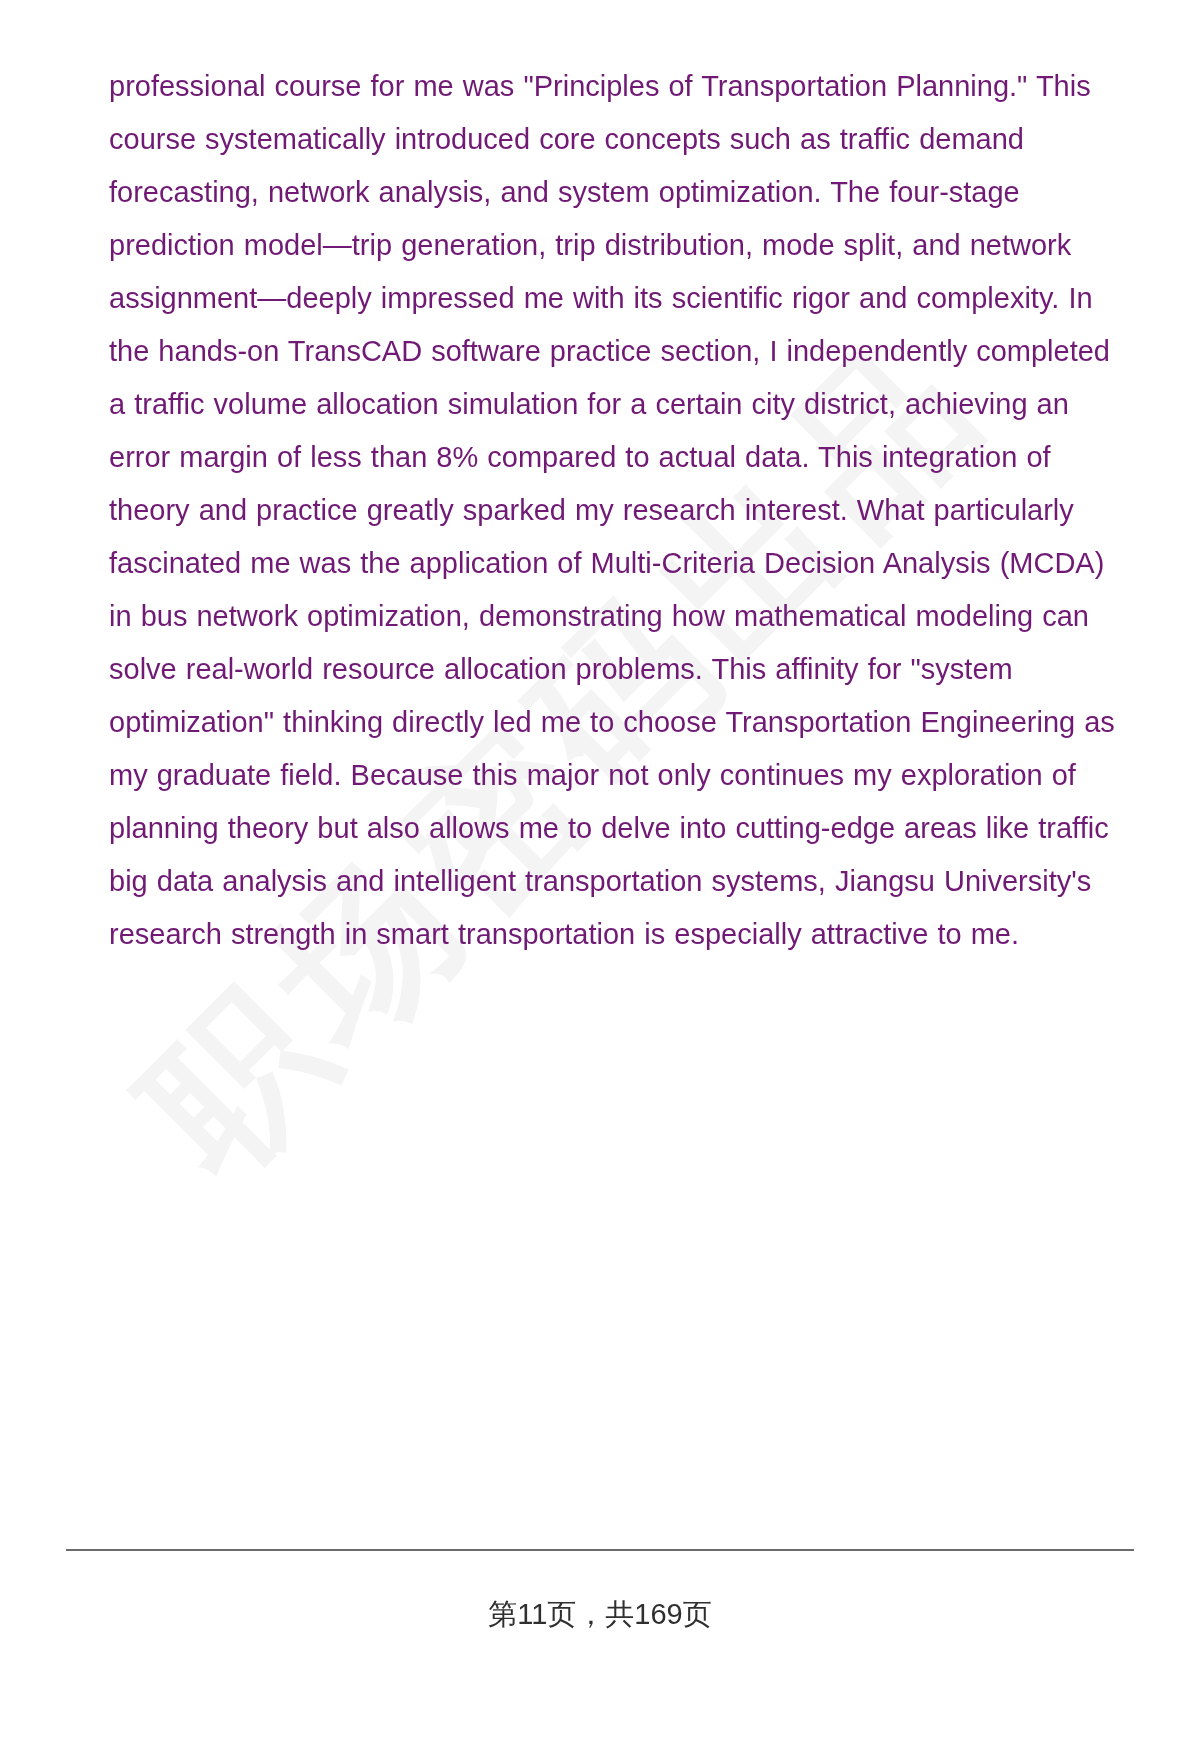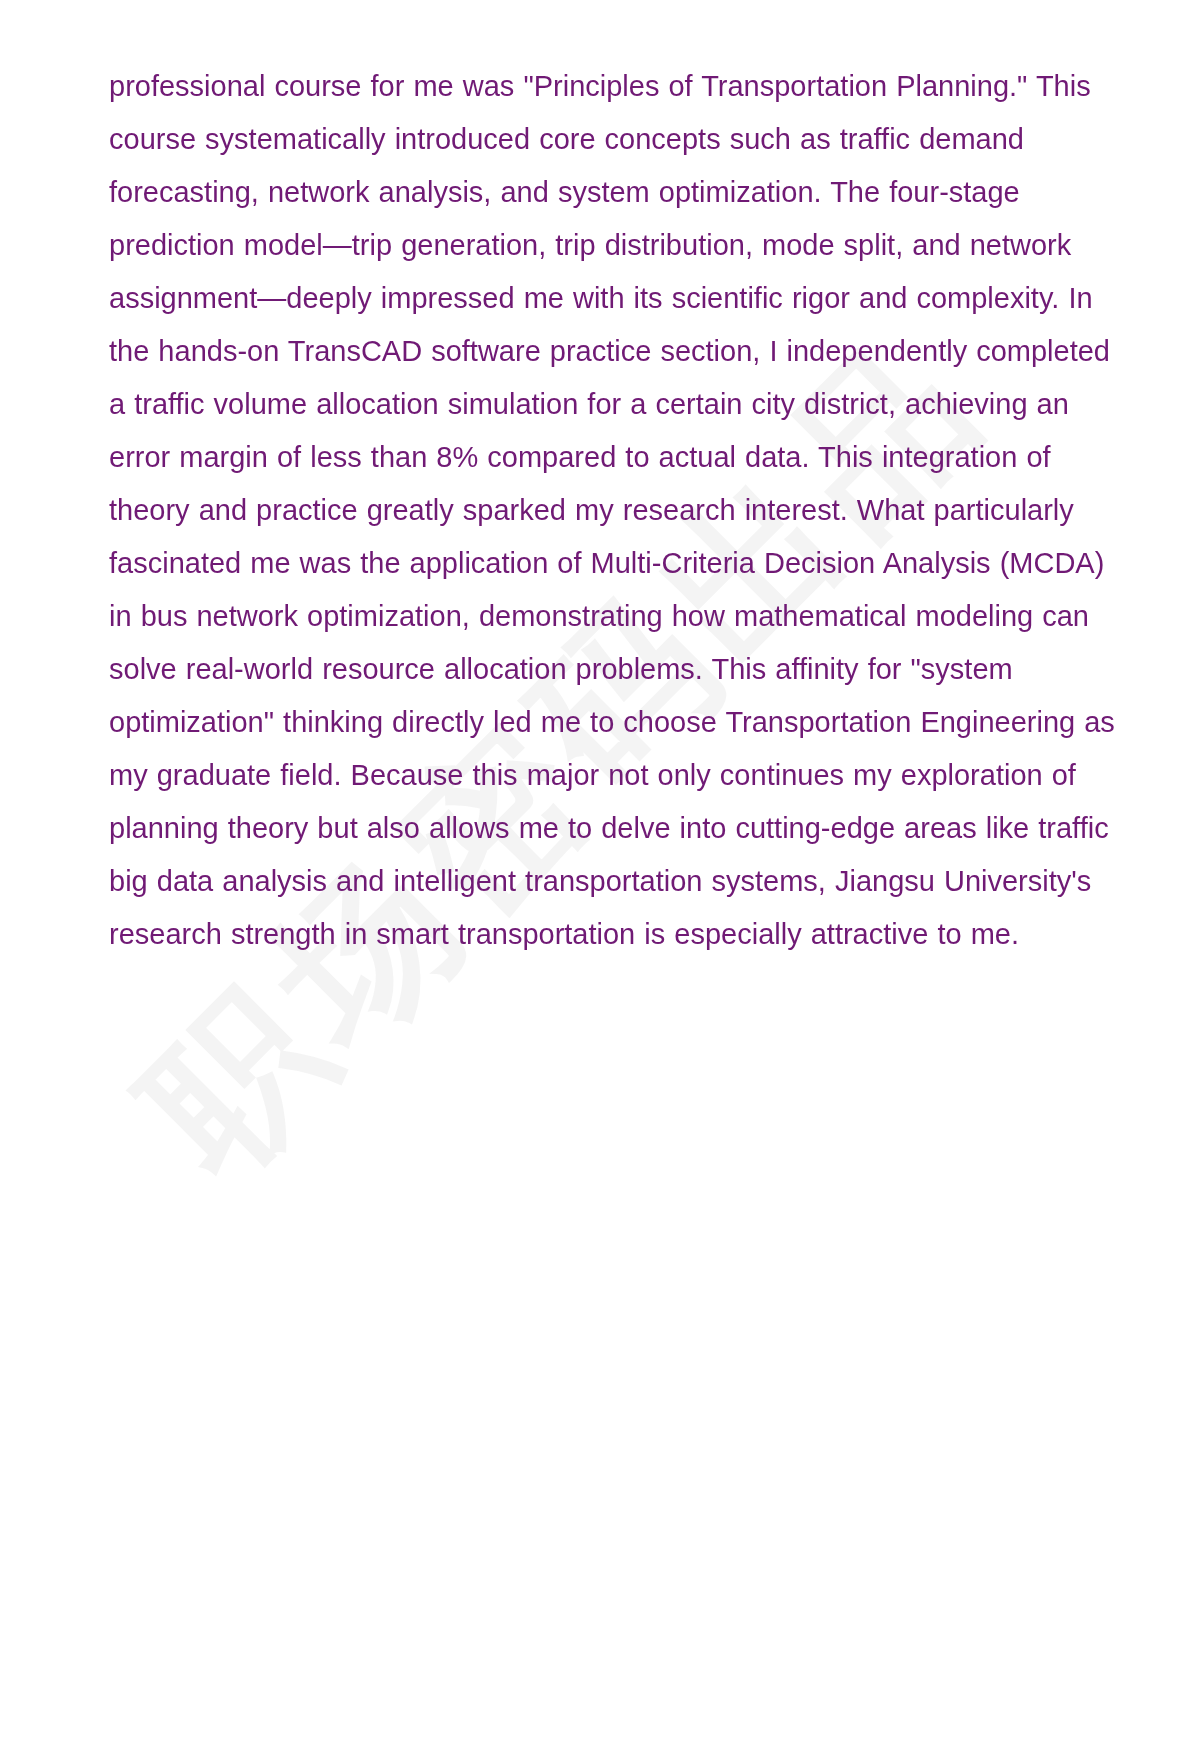--- a/index.html
+++ b/index.html
@@ -84,14 +84,18 @@
 
 <div class="page">
 
   <div class="watermark">职场密码出品</div>
 
   <div class="content">
     <p class="para-en">professional course for me was "Principles of Transportation Planning." This course systematically introduced core concepts such as traffic demand forecasting, network analysis, and system optimization. The four-stage prediction model—trip generation, trip distribution, mode split, and network assignment—deeply impressed me with its scientific rigor and complexity. In the hands-on TransCAD software practice section, I independently completed a traffic volume allocation simulation for a certain city district, achieving an error margin of less than 8% compared to actual data. This integration of theory and practice greatly sparked my research interest. What particularly fascinated me was the application of Multi-Criteria Decision Analysis (MCDA) in bus network optimization, demonstrating how mathematical modeling can solve real-world resource allocation problems. This affinity for "system optimization" thinking directly led me to choose Transportation Engineering as my graduate field. Because this major not only continues my exploration of planning theory but also allows me to delve into cutting-edge areas like traffic big data analysis and intelligent transportation systems, Jiangsu University's research strength in smart transportation is especially attractive to me.</p>
 
   </div>
 
+  <div class="footer">
+    <hr class="footer-divider">
+    <div class="footer-text">第11页，共169页</div>
+  </div>
 
 </div>
 
 </body></html>

